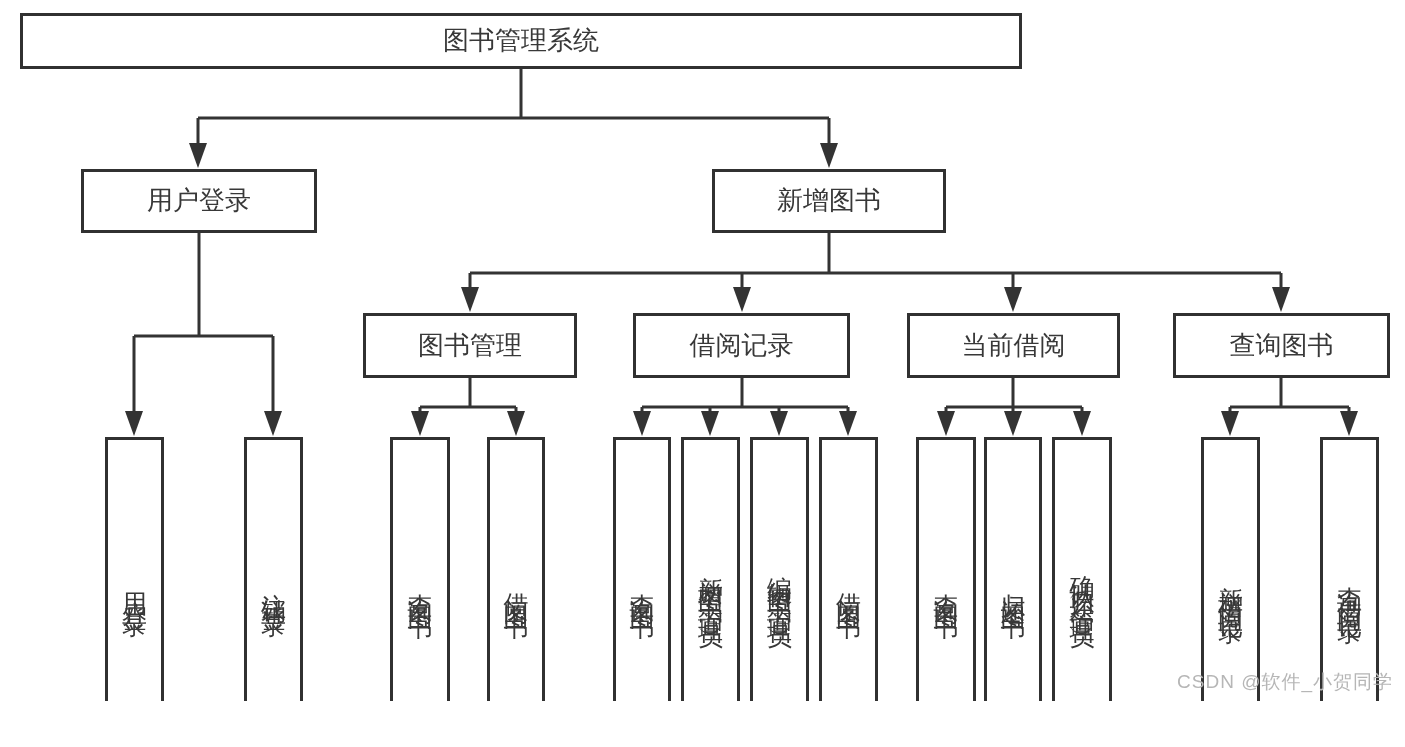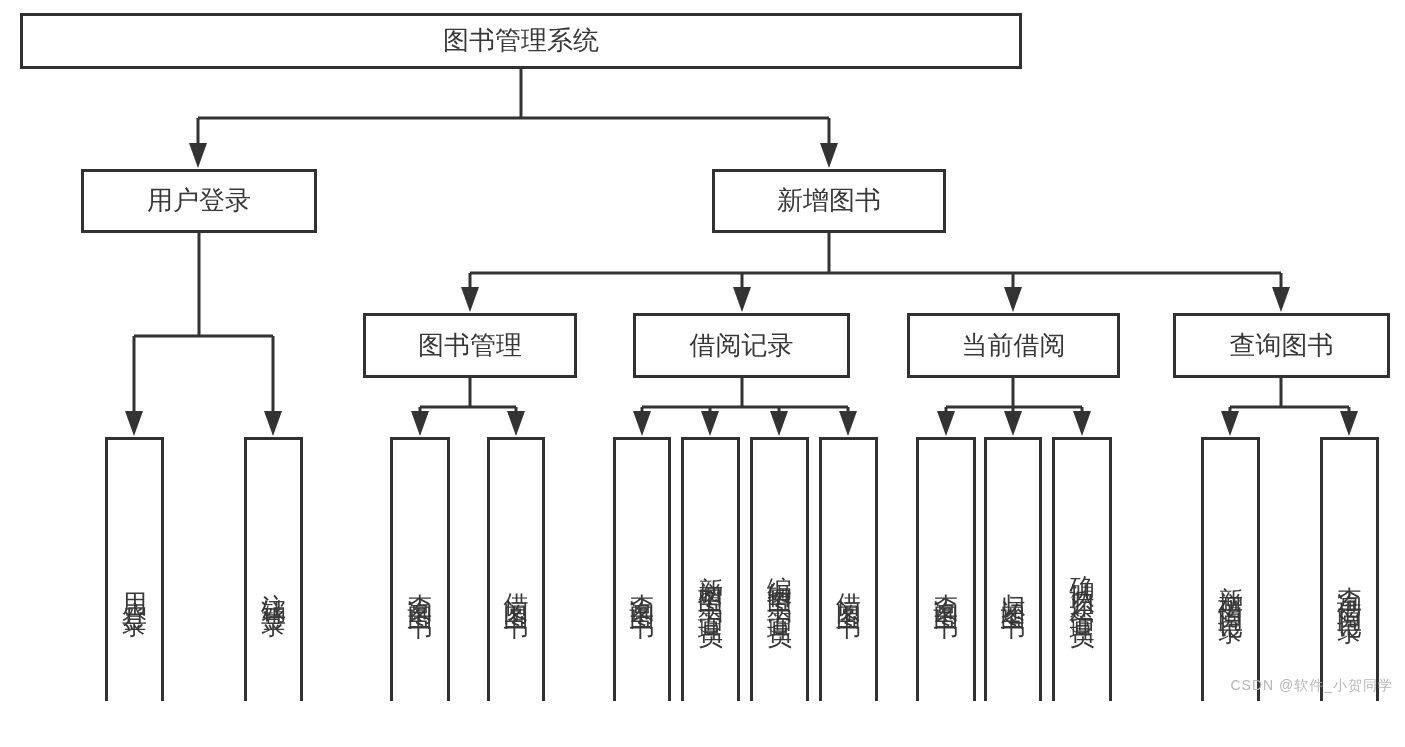--- a/index.html
+++ b/index.html
@@ -30,21 +30,21 @@
     writing-mode:vertical-rl;
     text-orientation:mixed;
     font-size:25px;
     letter-spacing:7px;
     line-height:1;
     white-space:normal;
   }
   .watermark {
     position:absolute;
     right:12px; bottom:6px;
-    font-size:14px;
+    font-size:19px;
     letter-spacing:1px;
     color:var(--watermark, #b6b6b6);
     white-space:nowrap;
   }
 </style>
 </head>
 <body>
 
 <div class="canvas">
 

